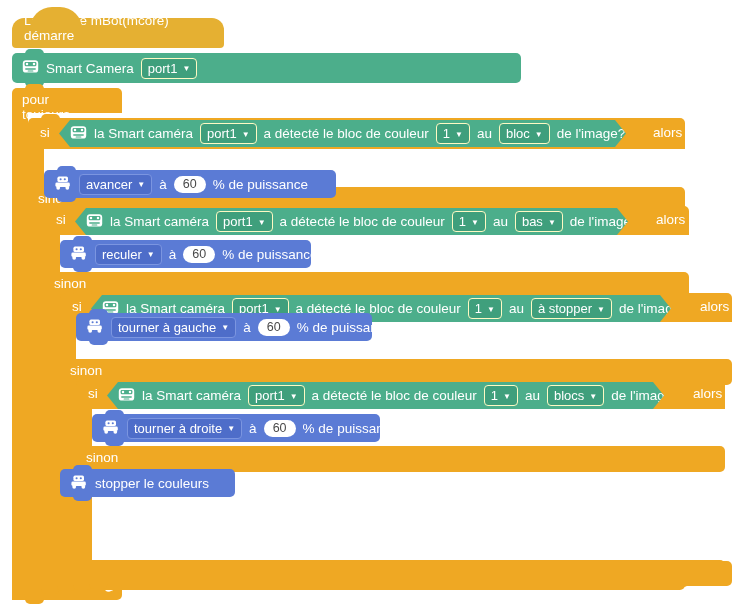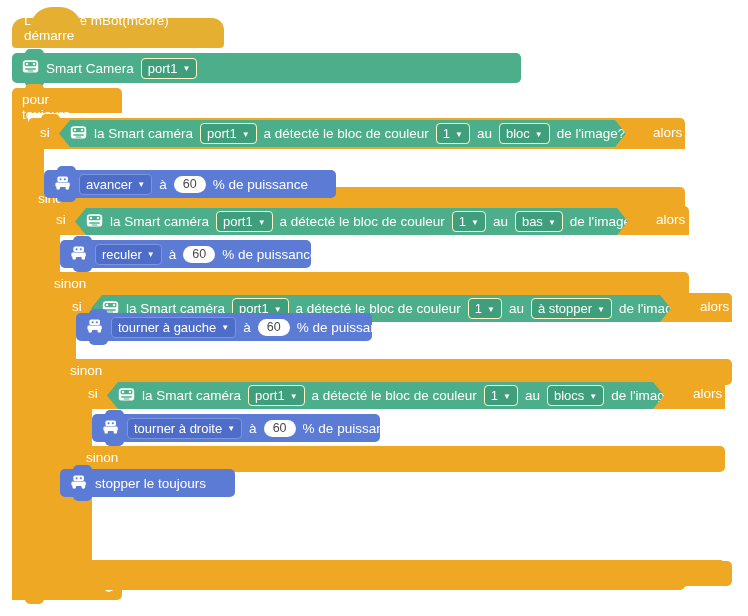--- a/index.html
+++ b/index.html
@@ -374,16 +374,16 @@
     <span class="ico">
       <svg width="18" height="14" viewBox="0 0 18 14" aria-hidden="true">
         <rect x="3.4" y="0.6" width="10.6" height="5.4" rx="1.6" fill="#fff"></rect>
         <circle cx="6.6" cy="3.2" r="1.05" fill="#5B7BD5"></circle>
         <circle cx="10.8" cy="3.2" r="1.05" fill="#5B7BD5"></circle>
         <rect x="1.4" y="6.6" width="14.4" height="4.4" rx="1.4" fill="#fff"></rect>
         <circle cx="4.2" cy="11.8" r="1.9" fill="#fff"></circle>
         <circle cx="13.3" cy="11.8" r="1.9" fill="#fff"></circle>
       </svg>
     </span>
-    <span class="txt">stopper le toujours</span>
+    <span class="txt">stopper le couleurs</span>
   </div>
 
 </div>
 
 </body></html>

